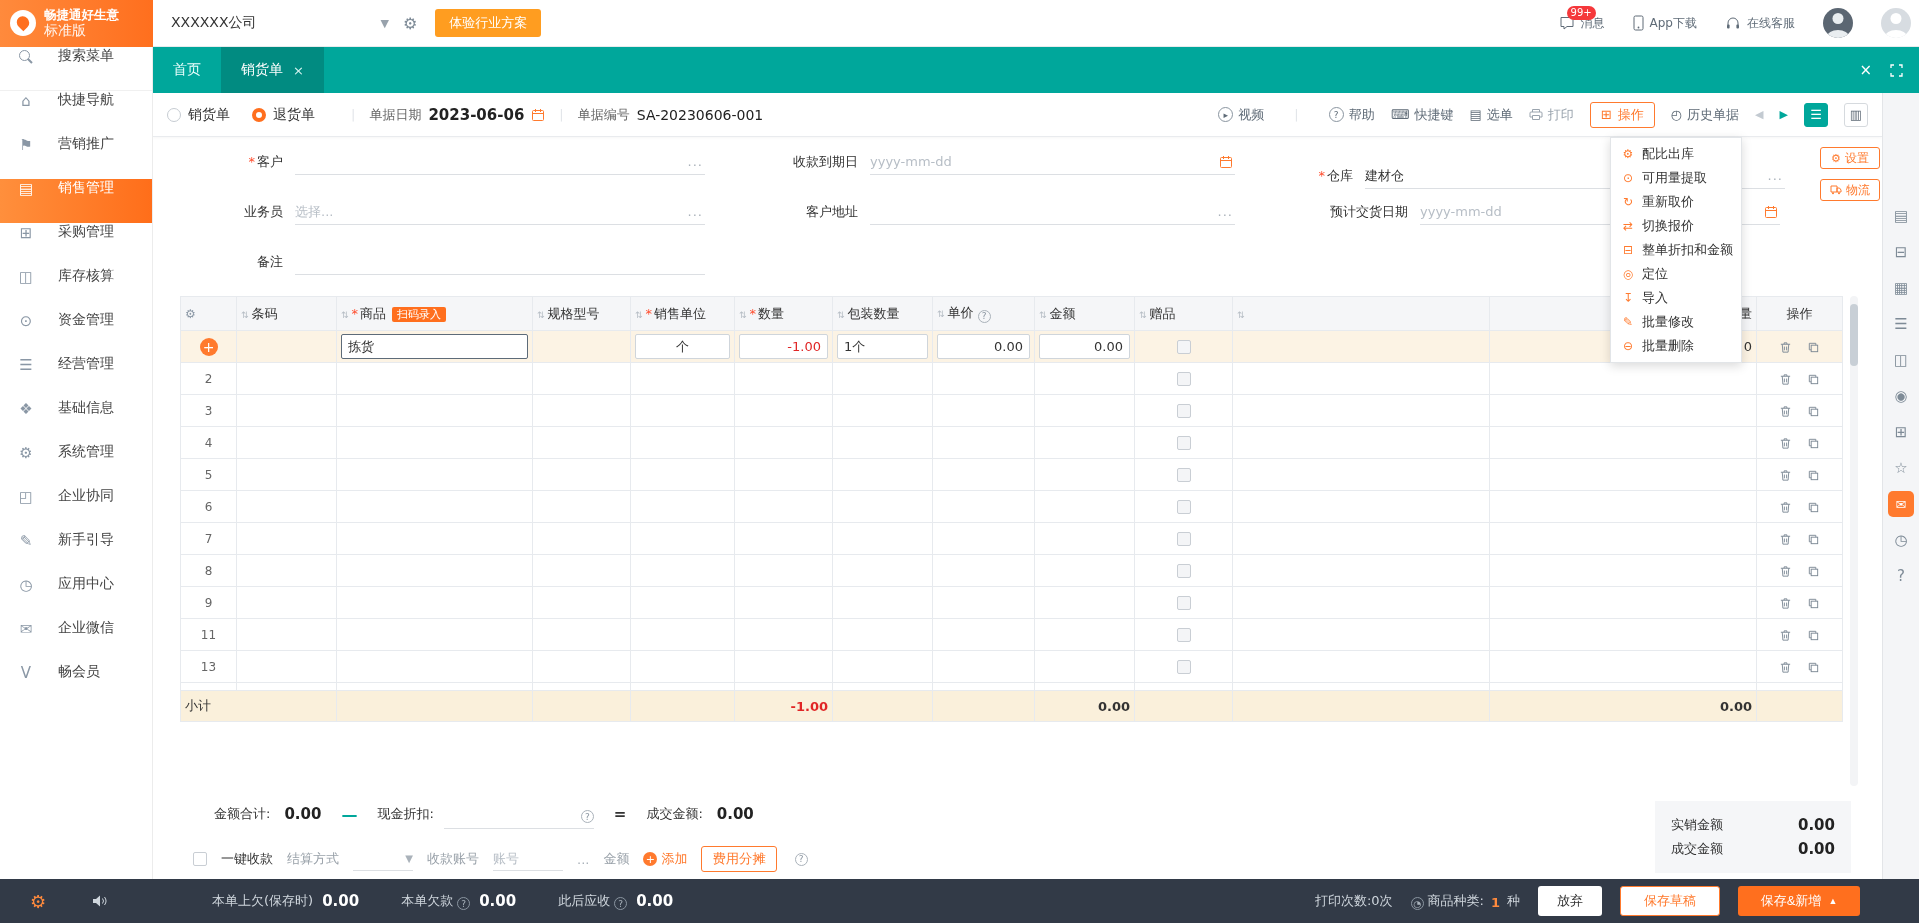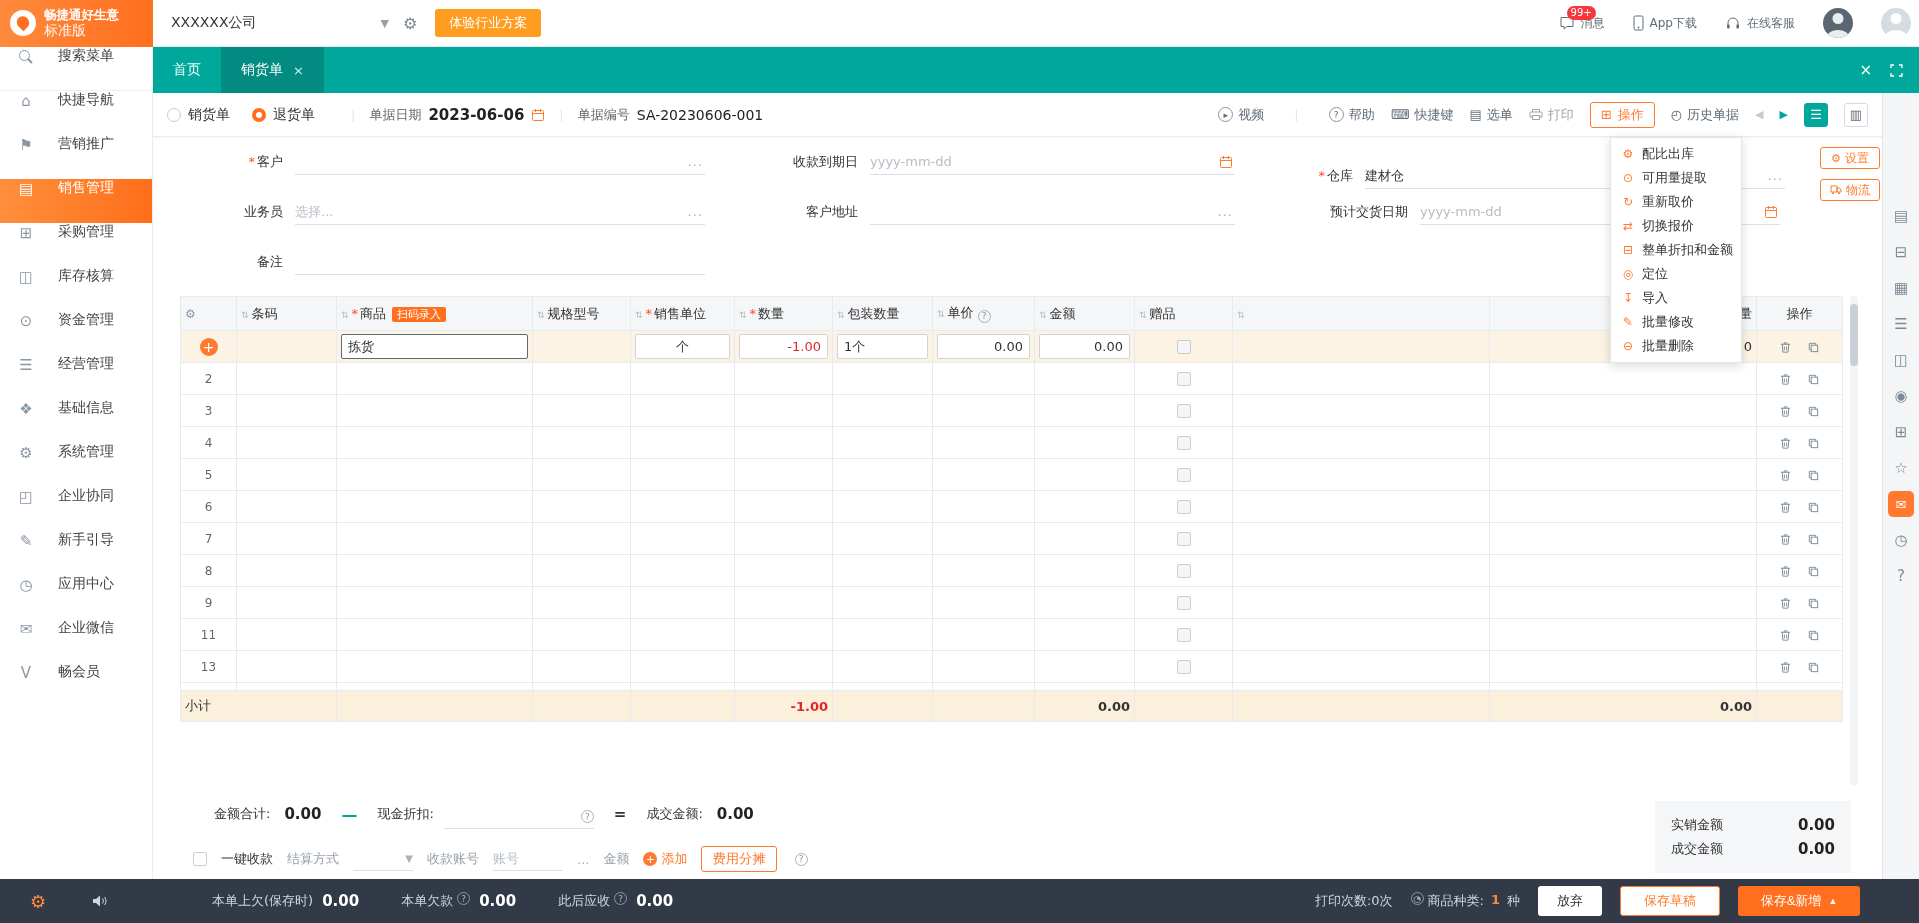--- a/index.html
+++ b/index.html
@@ -133,21 +133,21 @@
   
   .rightstrip{position:absolute;right:0;top:93px;width:37px;height:786px;background:#f4f5f7;border-left:1px solid #e3e5e8;display:flex;flex-direction:column;align-items:center;padding-top:110px;gap:10px;z-index:15}
   .strip-ic{width:26px;height:26px;display:flex;align-items:center;justify-content:center;color:#7e8b97;font-size:15px;cursor:pointer}
   .strip-ic.accent{background:#FF7A2E;color:#fff;border-radius:5px;font-size:13px}
 
   
   .footer{position:absolute;left:0;bottom:0;width:1919px;height:44px;background:#323A47;display:flex;align-items:center;z-index:45;color:#cfd6dd}
   .f-gear{position:absolute;left:30px;color:#FF8A3D;font-size:18px;cursor:pointer}
   .f-sound{position:absolute;left:92px;cursor:pointer;display:flex}
   .f-stats{display:flex;align-items:center;gap:42px;margin-left:212px;font-size:13px}
-  .f-stat{display:flex;align-items:flex-start;gap:4px}
+  .f-stat{display:flex;align-items:flex-end;gap:4px}
   .f-val{color:#fff;font-weight:bold;font-size:15px;margin-left:5px}
   .fq{display:inline-flex;width:13px;height:13px;border:1px solid #8a95a0;border-radius:50%;align-items:center;justify-content:center;font-size:9px;color:#aab4bd}
   .f-right{margin-left:auto;display:flex;align-items:center;gap:18px;padding-right:59px;font-size:13px}
   .btn-discard{width:64px;height:30px;background:#fff;color:#333;border:none;border-radius:3px;font-size:13px;cursor:pointer}
   .btn-draft{width:100px;height:30px;background:#fff;color:#FF7A2E;border:1px solid #FF7A2E;border-radius:3px;font-size:13px;cursor:pointer}
   .btn-save{width:122px;height:30px;background:#FF6F1E;color:#fff;border:none;border-radius:3px;font-size:13px;cursor:pointer;display:inline-flex;align-items:center;justify-content:center;gap:7px}
   .caret-up{font-size:9px}
   .kinds-num{color:#FF8A3D;font-weight:bold;margin:0 3px}
 </style>
 </head>

